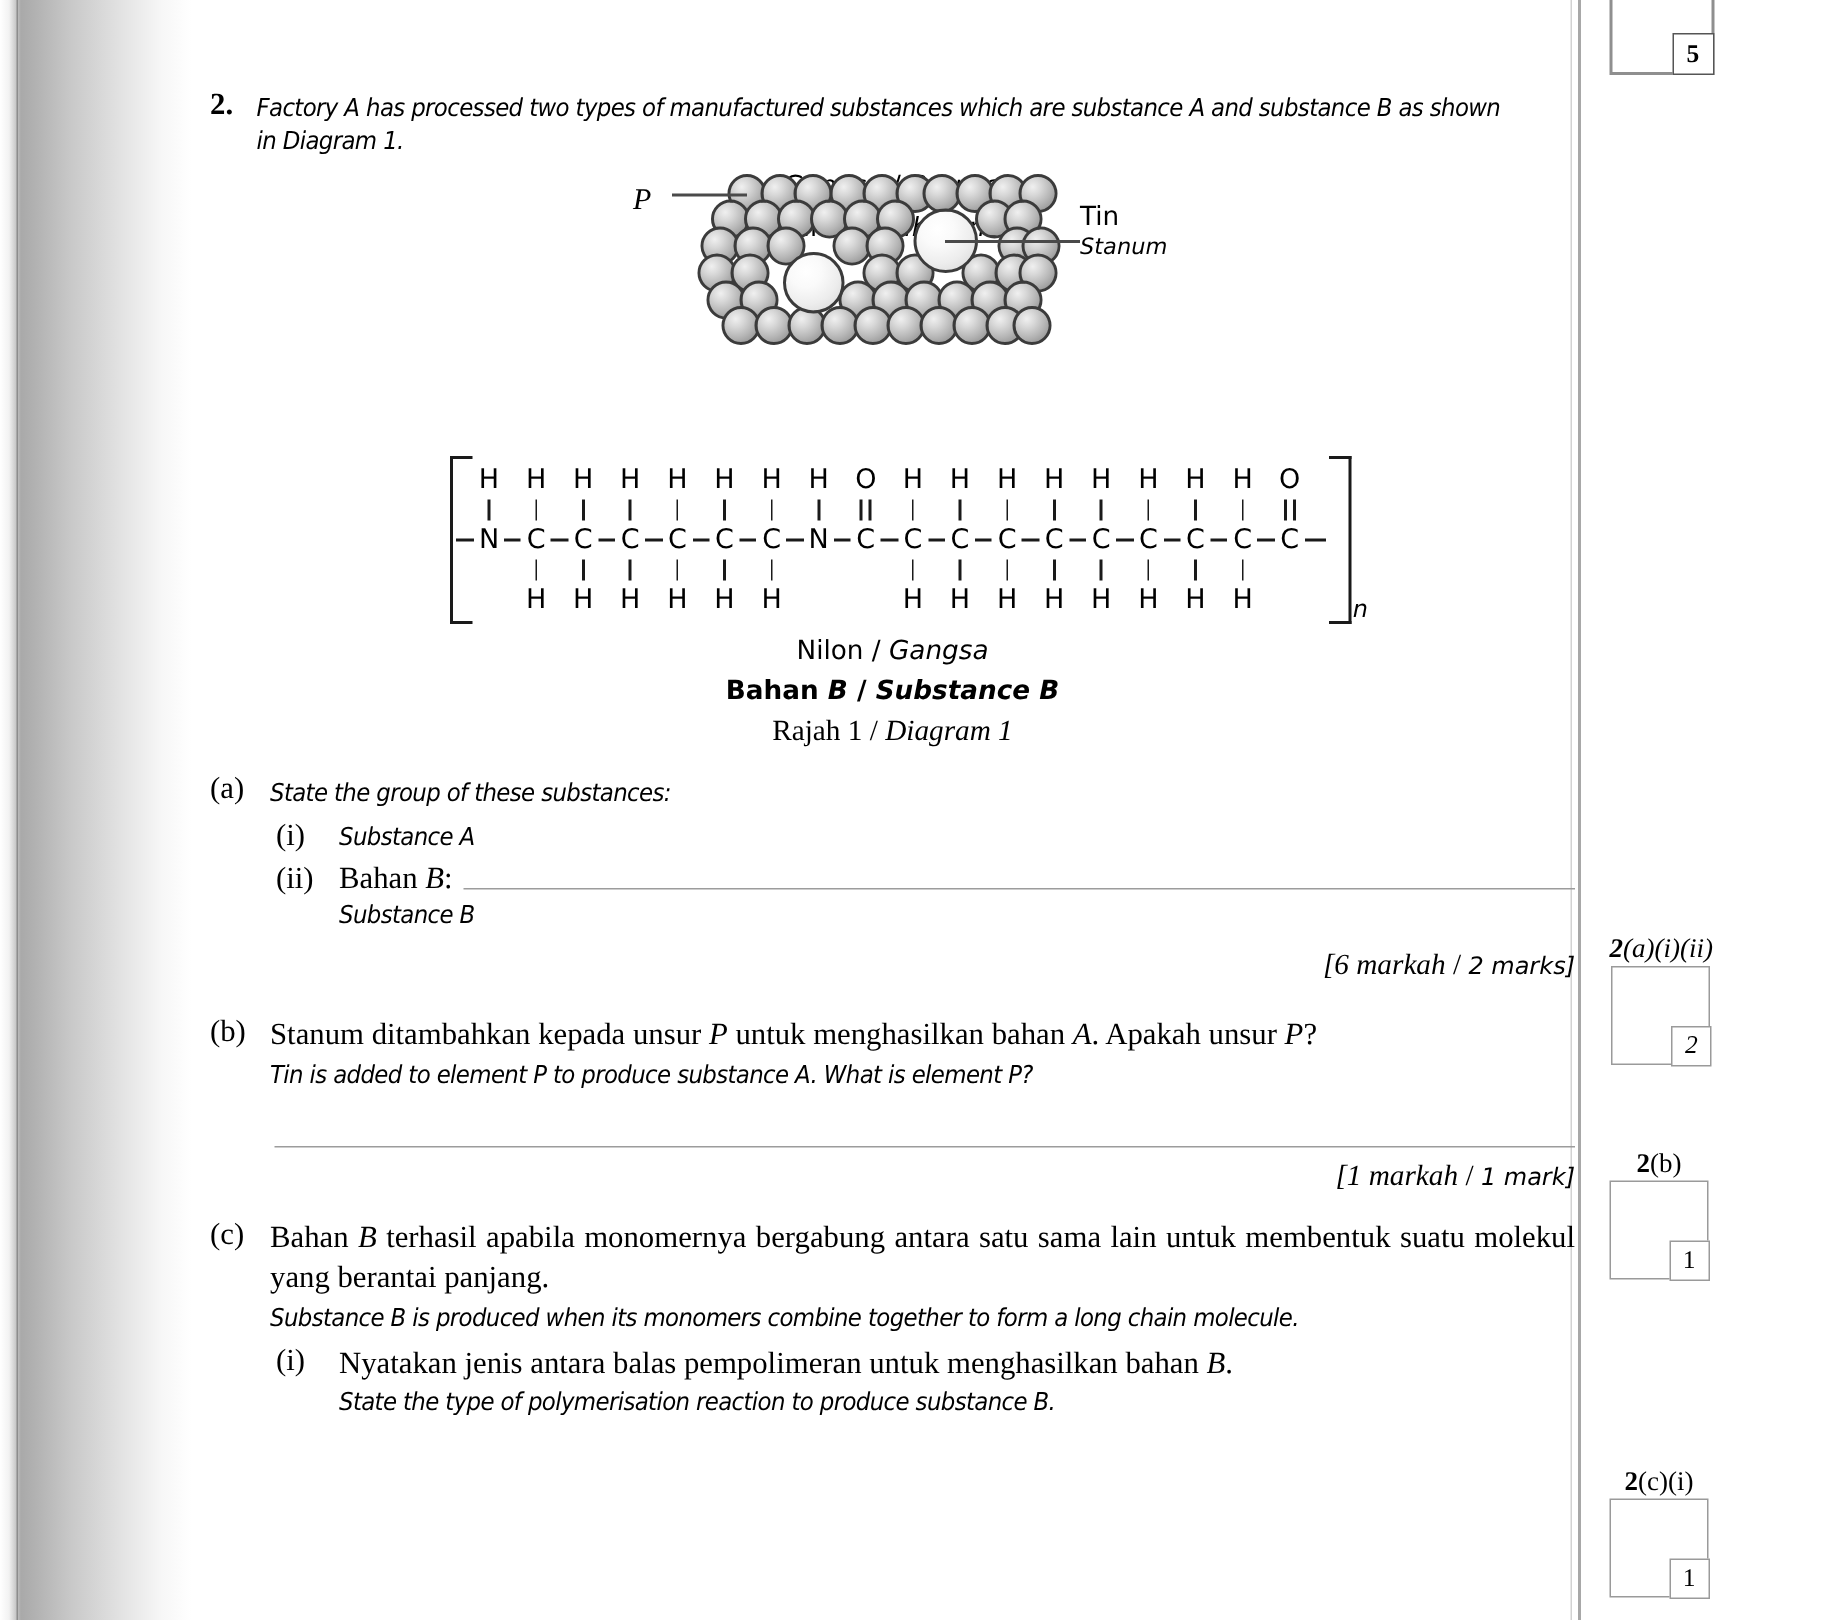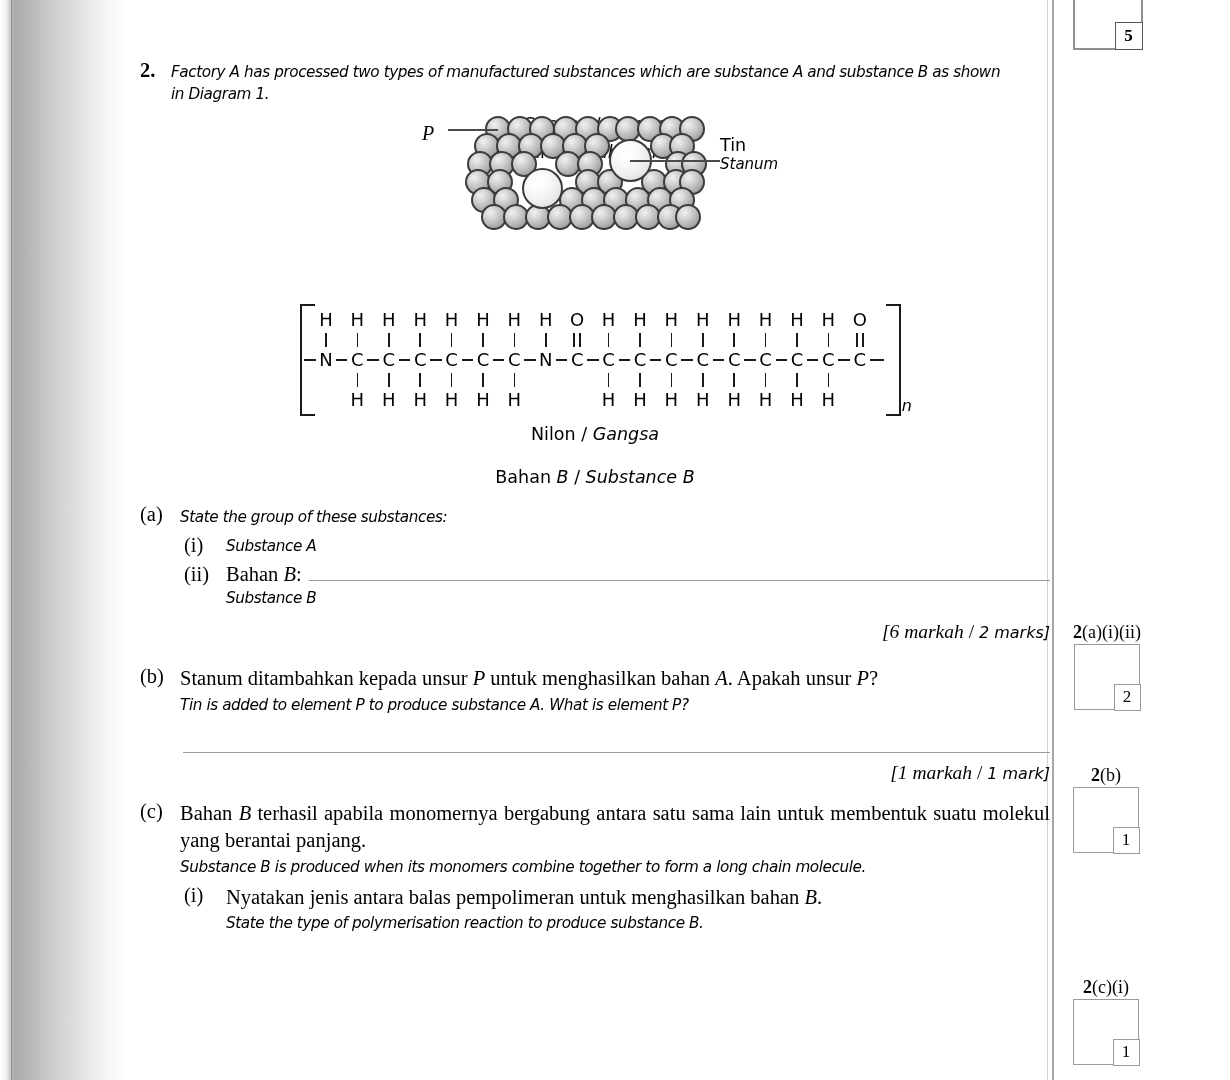--- a/index.html
+++ b/index.html
@@ -359,22 +359,25 @@
         <div class="atom" style="left: 528.4px; top: 85px;">H</div>
         <div class="vbond" style="left: 527.55px; top: 69px; height: 14px;"></div>
         <div class="brk l" style="left: 0px; top: 0px; height: 108px;"></div>
         <div class="brk r" style="left: 585.8px; top: 0px; height: 108px;"></div>
         <div id="sub-n" style="left: 601.8px; top: 92px;">n</div>
       </div>
   </div>
   <div class="cap-sans" style="margin-top:2px;">
     <span>Nilon</span> / <i>Gangsa</i>
   </div>
-  <div class="cap-sans" style="margin-top:23px;">
+  <div class="cap-sans" style="margin-top:7px;font-weight:bold;">
     <span>Bahan </span><i>B</i><span> / </span><i>Substance B</i>
+  </div>
+  <div class="cap-serif" style="margin-top:6px;">
+    <span>Rajah 1</span><span> / </span><i>Diagram 1</i>
   </div>
 
   <div class="part" style="margin-top:16px;">
     <div class="part-lbl">(a)</div>
     <div class="part-body">
       <div class="en" style="margin-top:3px;">State the group of these substances:</div>
 
       <div class="sub" style="margin-top:6px;">
         <div class="sub-lbl">(i)</div>
         <div class="sub-body">
@@ -430,21 +433,21 @@
           <div class="en" style="margin-top:1px;">State the type of polymerisation reaction to produce substance B.</div>
 
         </div>
       </div>
 
     </div>
   </div>
 
 </div>
 
-<div class="mbox-wrap" style="left:1073px;top:622px;">
+<div class="mbox-wrap" style="left:1073px;top:622px;font-style:italic;">
   <div class="mbox-lbl"><b>2</b><span>(a)(i)(ii)</span></div>
   <div class="mbox">
     <div class="inner">2</div>
   </div>
 </div>
 
 <div class="mbox-wrap" style="left:1073px;top:765px;">
   <div class="mbox-lbl"><b>2</b><span>(b)</span></div>
   <div class="mbox">
     <div class="inner">1</div>

